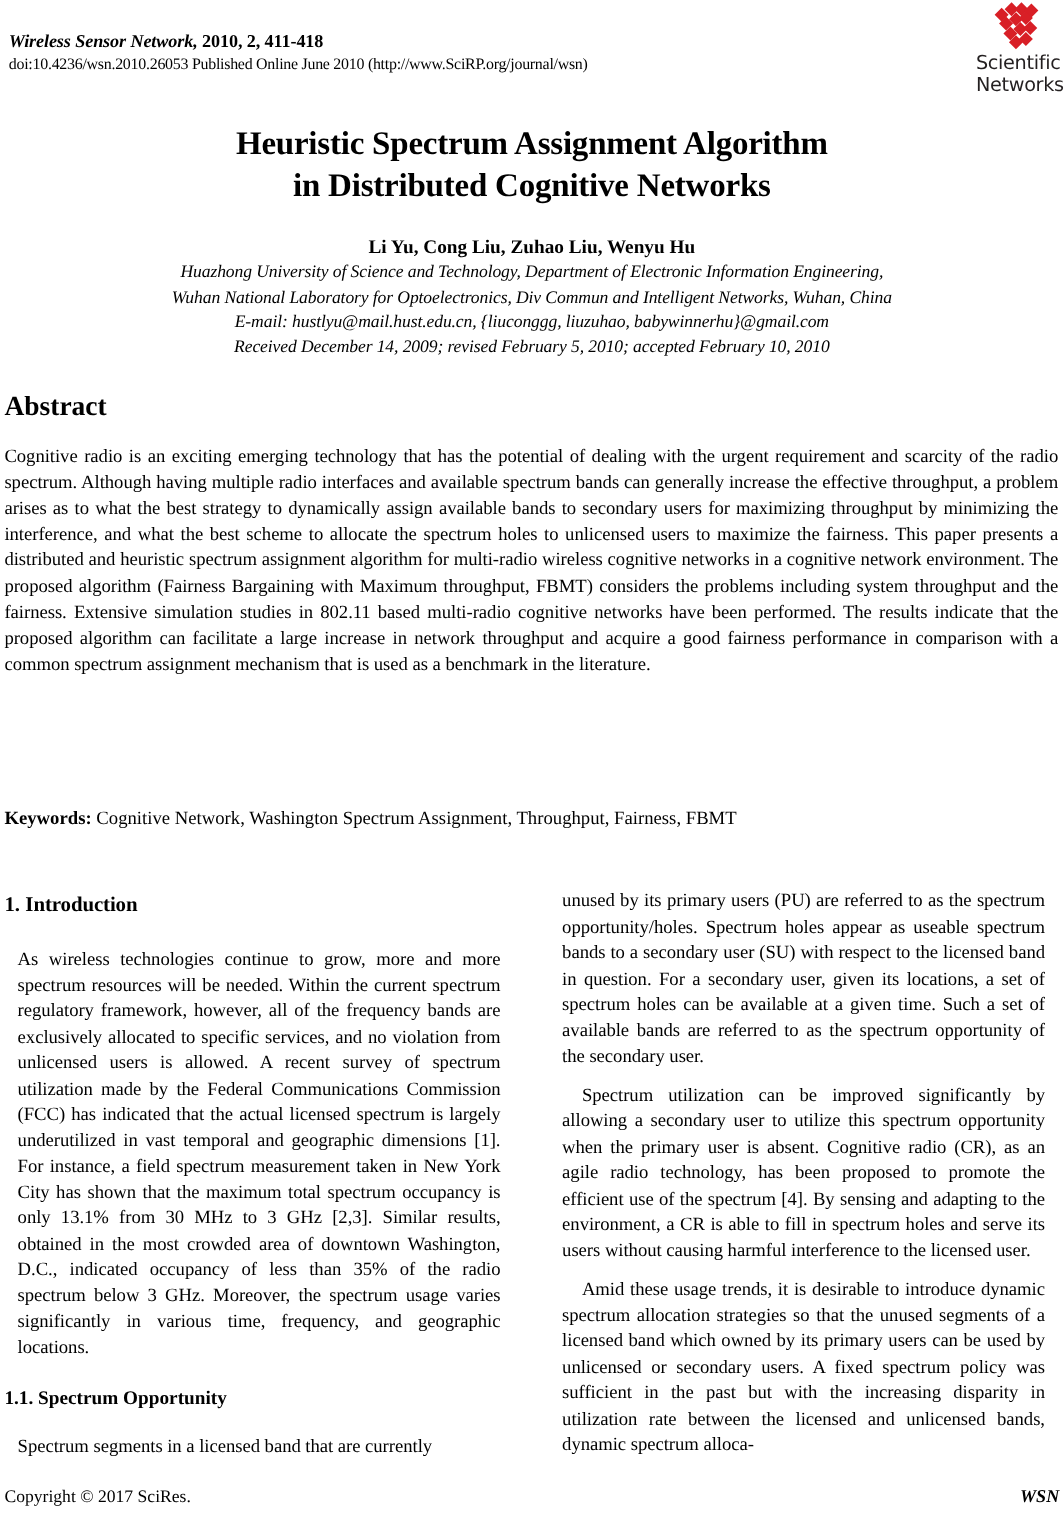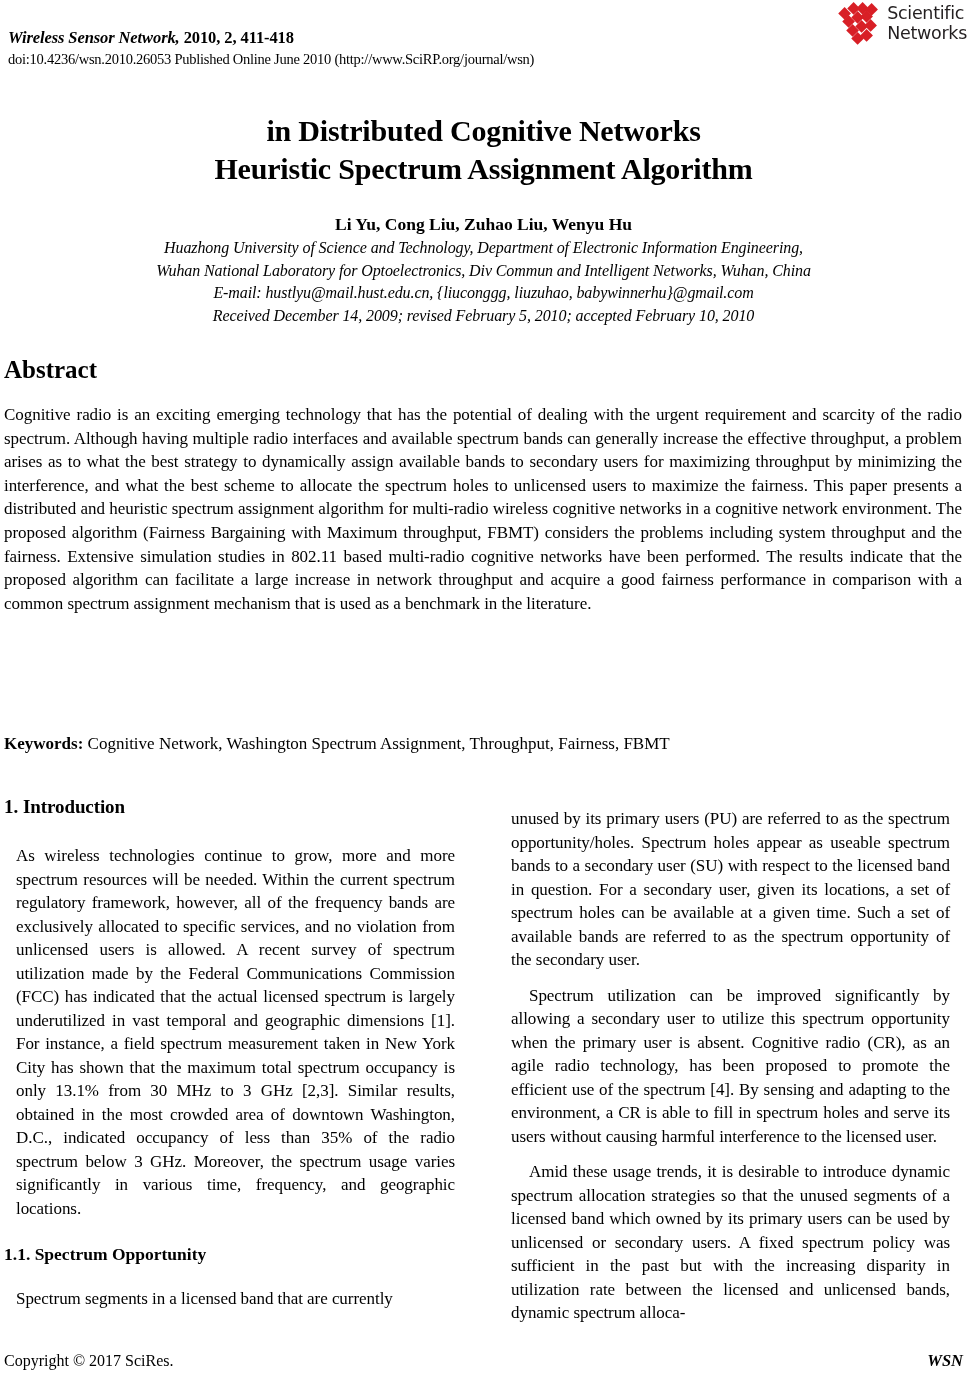--- a/index.html
+++ b/index.html
@@ -52,21 +52,23 @@
     white-space: nowrap;
     margin-top: 2px;
   }
 
   
   .publisher-logo {
     position: absolute;
     right: 0px;
     top: 4px;
     display: flex;
+    align-items: center;
     gap: 5px;
+    flex-direction: column;
   }
   .logo-mark {
     width: 42px;
     height: 40px;
     position: relative;
     flex: 0 0 auto;
   }
   .logo-mark i {
     position: absolute;
     width: 9.2px;
@@ -166,21 +168,21 @@
   }
   .col {
     width: 463px;
     flex: 0 0 463px;
   }
   .sec-heading {
     font-family: "Liberation Serif", "DejaVu Serif", serif;
     font-weight: bold;
     font-size: 19px;
     line-height: 23px;
-    margin: 0 0 26px 0;
+    margin: 16px 0 26px 0;
     letter-spacing: -0.1px;
   }
   .sec-heading .num { margin-right: 5px; }
   .sub-heading {
     font-family: "Liberation Serif", "DejaVu Serif", serif;
     font-weight: bold;
     font-size: 17.5px;
     line-height: 22px;
     margin: 23px 0 22px 0;
   }
@@ -239,22 +241,22 @@
       <i style="left:13px; top:30px;"></i>
       <i style="left:22px; top:27px;"></i>
     </span>
     <span class="logo-words">
       <span style="display:block;">Scientific</span>
       <span style="display:block;">Networks</span>
     </span>
   </div>
 
   <h1 class="paper-title">
+    <span class="tline">Heuristic Spectrum Assignment Algorithm</span>
     <span class="tline">in Distributed Cognitive Networks</span>
-    <span class="tline">Heuristic Spectrum Assignment Algorithm</span>
   </h1>
 
   <div class="author-block">
     <div class="authors">Li Yu, Cong Liu, Zuhao Liu, Wenyu Hu</div>
     <div class="affil">Huazhong University of Science and Technology, Department of Electronic Information Engineering,</div>
     <div class="affil">Wuhan National Laboratory for Optoelectronics, Div Commun and Intelligent Networks, Wuhan, China</div>
     <div class="affil">E-mail: hustlyu@mail.hust.edu.cn, {liuconggg, liuzuhao, babywinnerhu}@gmail.com</div>
     <div class="affil">Received December 14, 2009; revised February 5, 2010; accepted February 10, 2010</div>
   </div>
 

